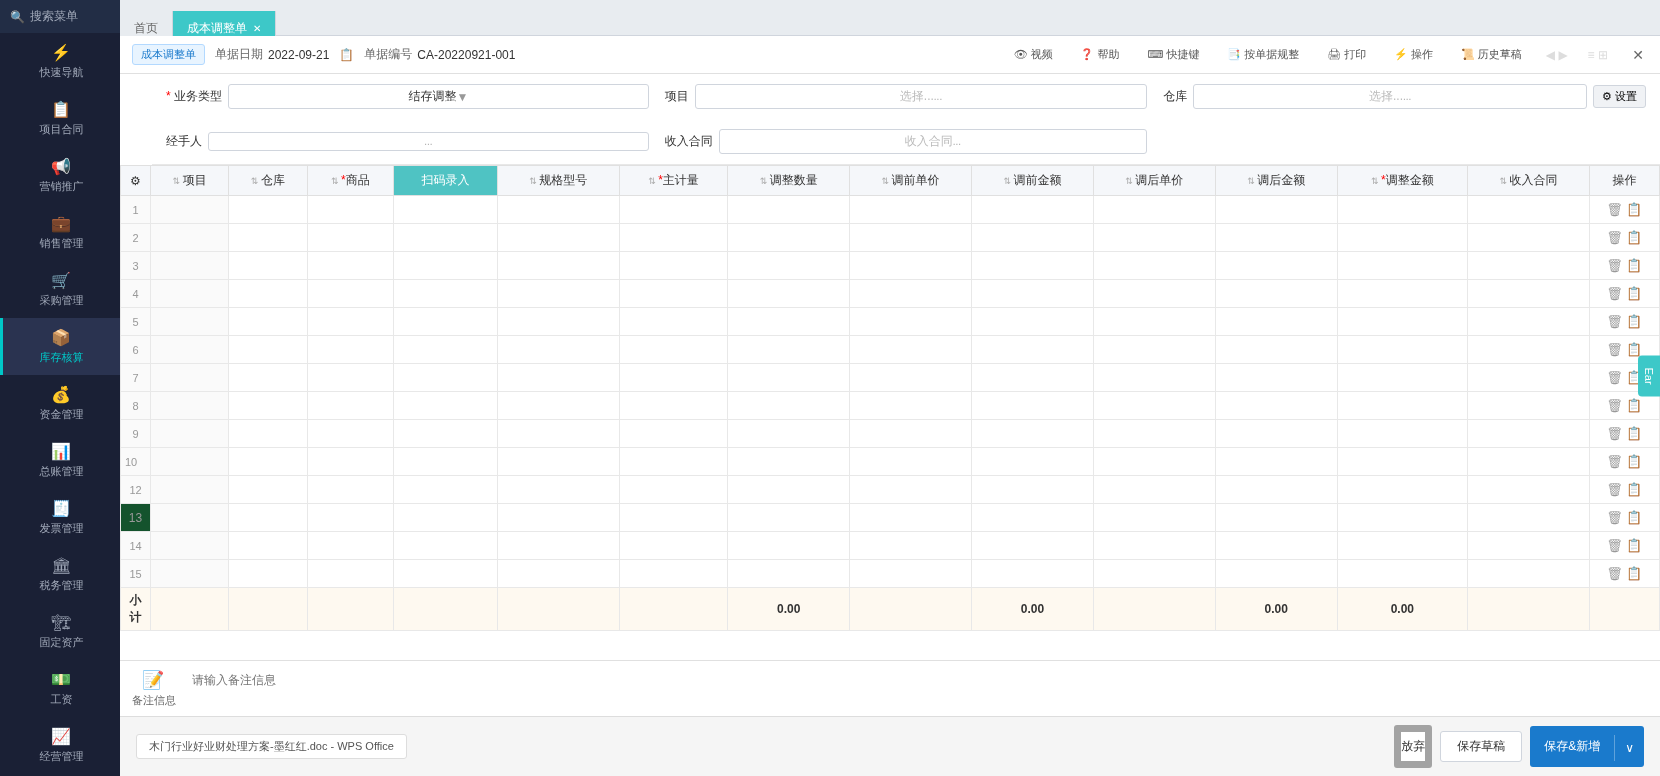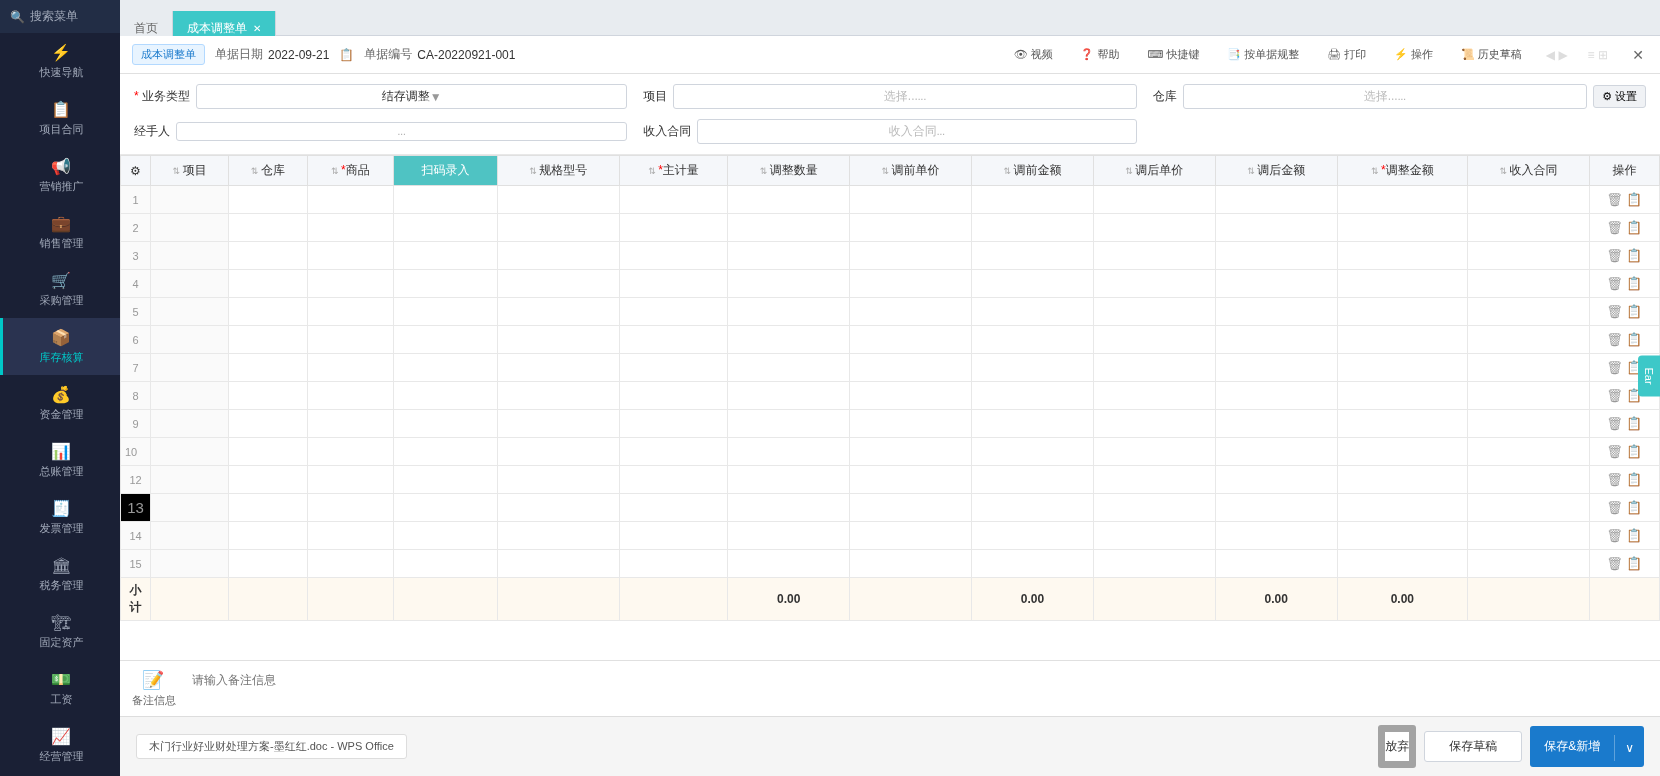--- a/index.html
+++ b/index.html
@@ -134,23 +134,24 @@
       width: 20px; height: 20px;
       background: none; border: none; cursor: pointer;
       color: #666; font-size: 14px;
     }
 
     
     .form-section {
       padding: 10px 14px;
       display: grid;
       grid-template-columns: 1fr 1fr 1fr;
-      gap: 10px 16px;
+      gap: 20px 16px;
       border-bottom: 1px solid #e8e8e8;
       flex-shrink: 0;
+      margin-left: 32px;
     }
     .form-row {
       display: flex;
       align-items: center;
       gap: 6px;
     }
     .form-label { color: #333; font-size: 12px; white-space: nowrap; }
     .form-value {
       flex: 1;
       border: 1px solid #d0d5dd;
@@ -268,21 +269,21 @@
       border: 7px solid #a3a3a3;
       padding: 6px 0;
       border-radius: 3px;
       cursor: pointer;
       font-size: 12px;
       color: #333;
     }
     .btn-save-draft {
       background: #fff;
       border: 1px solid #d0d5dd;
-      padding: 6px 24px;
+      padding: 6px 16px;
       border-radius: 3px;
       cursor: pointer;
       font-size: 12px;
       color: #333;
     }
     .btn-save-new {
       background: #1a7acc;
       border: none;
       padding: 6px 0px;
       border-radius: 3px;
@@ -715,21 +716,21 @@
               <td></td>
               <td></td>
               <td></td>
               <td></td>
               <td style="display: table-cell; text-align: center;">
         <span class="action-icon" title="删除">🗑</span>
         <span class="action-icon" title="复制">📋</span>
       </td>
             </tr>
             <tr>
-              <td style="background: #000000; width: 30px; color: rgb(153, 153, 153); font-size: 15px; text-align: center;">13</td>
+              <td style="background: #14532d; width: 30px; color: rgb(153, 153, 153); font-size: 12px; text-align: center;">13</td>
               <td class="row-num"></td>
               <td></td>
               <td></td>
               <td></td>
               <td></td>
               <td></td>
               <td></td>
               <td></td>
               <td></td>
               <td></td>

